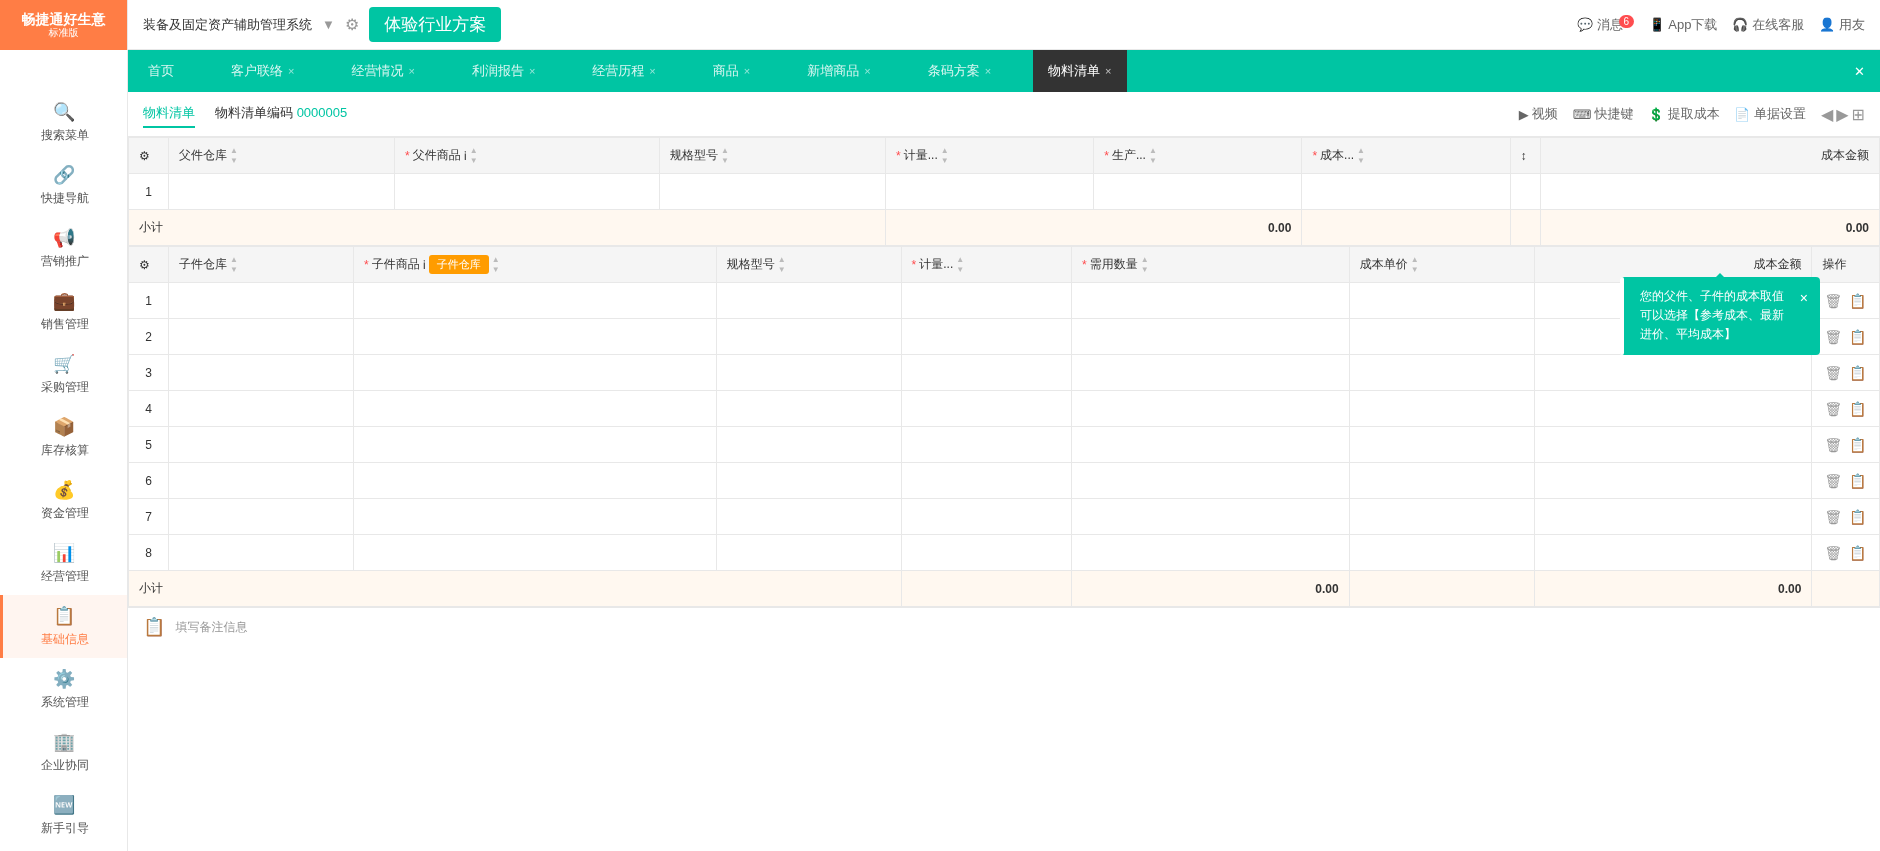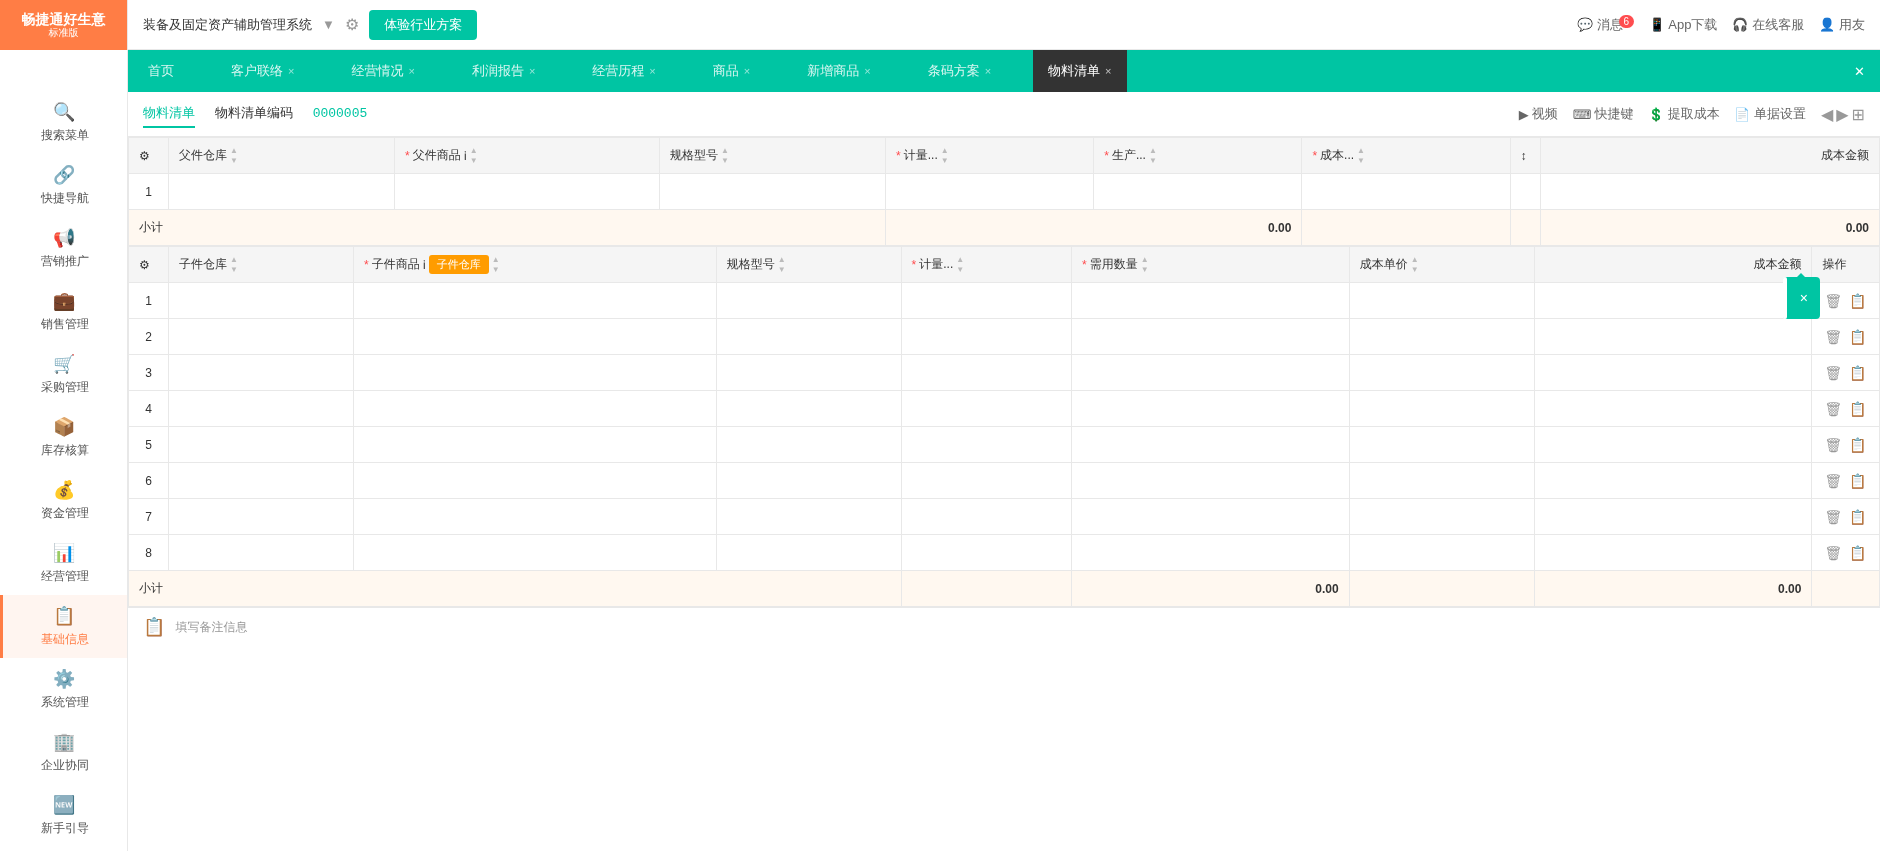--- a/index.html
+++ b/index.html
@@ -72,21 +72,21 @@
       color: #666;
       font-size: 13px;
     }
     .topbar-btn {
       background: #00c5a3;
       color: white;
       border: none;
       border-radius: 4px;
       padding: 6px 15px;
       cursor: pointer;
-      font-size: 13px;
+      font-size: 17px;
     }
     .topbar-gear {
       color: #999;
       font-size: 16px;
       cursor: pointer;
     }
     .badge {
       background: #ff4d4f;
       color: white;
       border-radius: 10px;
@@ -404,21 +404,21 @@
           <span class="close-x">×</span>
         </div>
       </div>
     <span style="color:white; margin-left:auto; cursor:pointer; padding:0 10px;">✕</span>
   </div>
 
   <div class="page-header">
     <span class="page-tab active">物料清单</span>
     <span class="page-tab">
       <span>物料清单编码</span>
-      <span style="color:#00c5a3; margin-left:16px;font-family:Liberation Mono, monospace;">0000005</span>
+      <span style="color:#00c5a3; margin-left:0;">0000005</span>
     </span>
     <div class="page-header-right">
       <span>
         ▶ <span>视频</span>
       </span>
       <span>
         ⌨ <span>快捷键</span>
       </span>
       <span>
         💲 <span>提取成本</span>
@@ -432,20 +432,21 @@
         <span>⊞</span>
       </div>
     </div>
   </div>
 
   <div class="content">
 
     <div class="tooltip-popup">
       <div style="display:flex; align-items:flex-start;">
         <div class="tooltip-left-bar"></div>
+        <div style="margin-left:8px; flex:1;">您的父件、子件的成本取值可以选择【参考成本、最新进价、平均成本】</div>
         <span class="tooltip-close">×</span>
       </div>
     </div>
 
     <table class="data-table">
       <thead>
         <tr>
           <th class="th-settings">⚙</th>
           <th>
               <div class="th-inner">父件仓库<div class="sort-icons">

